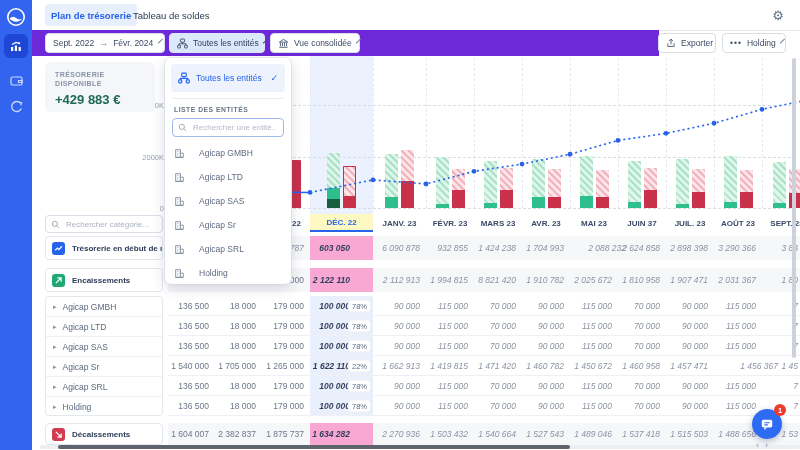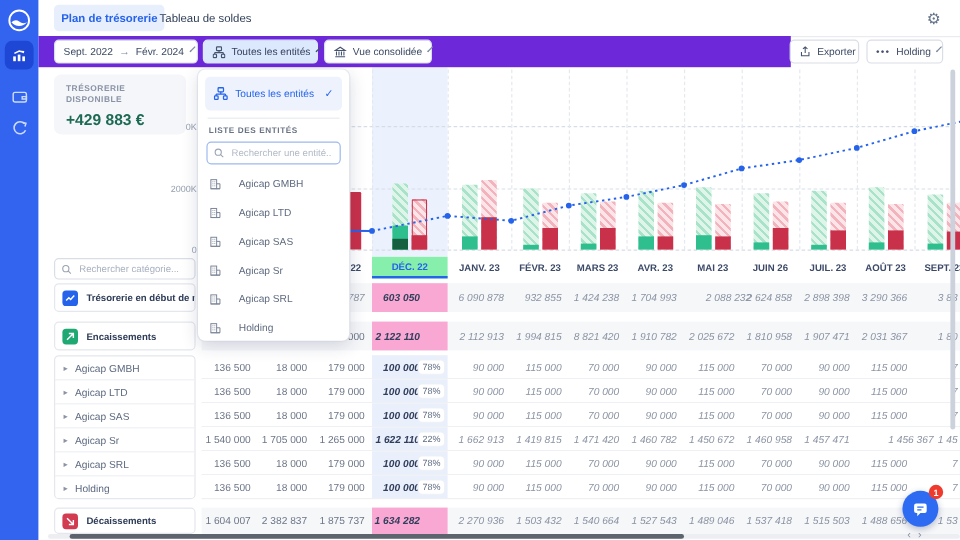--- a/index.html
+++ b/index.html
@@ -39,21 +39,21 @@
   .gridline{border-top:1px dashed #d8dde5;height:0;}
   .vline{border-left:1px dashed #e4e8ef;width:0;}
   .ytick{font-size:7.5px;color:#97a0b1;text-align:right;width:30px;}
   .hl-band{background:rgba(219,231,251,.55);}
   .bar{border-radius:1px 1px 0 0;}
   .enc-hatch{background:repeating-linear-gradient(45deg,#a7e2c9 0 2px,#e0f5ea 2px 5px);}
   .dec-hatch{background:repeating-linear-gradient(45deg,#f2b3bd 0 2px,#fbe5e8 2px 5px);}
   
   .mh-cell{position:absolute;top:0;height:18px;display:flex;align-items:center;justify-content:center;
            font-size:8px;font-weight:bold;color:#3c4a68;white-space:nowrap;}
-  .mh-cell.cur{color:#2563eb;border-bottom:2px solid #2563eb;background:#86efac;box-sizing:border-box;}
+  .mh-cell.cur{color:#2563eb;border-bottom:2px solid #2563eb;background:#fef9c3;box-sizing:border-box;}
   
   .band{left:168px;width:644px;}
   .band.gray{background:#f6f7f9;}
   .band.white{background:#fff;border-bottom:1px solid #eef0f4;box-sizing:border-box;}
   .cell{position:absolute;top:0;height:100%;display:flex;align-items:center;justify-content:flex-end;
         font-size:8.5px;color:#6d7688;box-sizing:border-box;padding-right:6px;white-space:nowrap;}
   .cell.fut{font-style:italic;color:#8b93a3;}
   .cell.cur{font-style:italic;font-weight:bold;color:#323f5c;}
   .cell.curbg-sum{background:#f9a8d4;}
   .cell.curbg-ent{background:#e9effb;}
@@ -304,21 +304,21 @@
       <div class="abs" style="left: 0px; top: 214px; width: 812px; height: 18px; background: rgb(255, 255, 255);">
         <div class="mh-cell" style="left: 168px; width: 47px;">SEPT. 22</div>
         <div class="mh-cell" style="left: 215px; width: 47px;">OCT. 22</div>
         <div class="mh-cell" style="left: 262px; width: 48px;">NOV. 22</div>
         <div class="mh-cell cur" style="left: 310px; width: 63px;">DÉC. 22</div>
         <div class="mh-cell" style="left: 373px; width: 53px;">JANV. 23</div>
         <div class="mh-cell" style="left: 426px; width: 48px;">FÉVR. 23</div>
         <div class="mh-cell" style="left: 474px; width: 48px;">MARS 23</div>
         <div class="mh-cell" style="left: 522px; width: 48px;">AVR. 23</div>
         <div class="mh-cell" style="left: 570px; width: 48px;">MAI 23</div>
-        <div class="mh-cell" style="left: 618px; width: 48px;">JUIN 26</div>
+        <div class="mh-cell" style="left: 618px; width: 48px;">JUIN 37</div>
         <div class="mh-cell" style="left: 666px; width: 48px;">JUIL. 23</div>
         <div class="mh-cell" style="left: 714px; width: 48px;">AOÛT 23</div>
         <div class="mh-cell" style="left: 762px; width: 50px;">SEPT. 23</div>
       </div>
       <div class="abs band gray" style="top: 236px; height: 24px;">
         <div class="cell fut" style="left: 0px; width: 47px; padding-right: 6px;"></div>
         <div class="cell fut" style="left: 47px; width: 47px; padding-right: 6px;"></div>
         <div class="cell fut" style="left: 94px; width: 48px; padding-right: 6px;">18 787</div>
         <div class="cell cur curbg-sum" style="left: 142px; width: 63px; padding-right: 23px;">603 050</div>
         <div class="cell fut" style="left: 205px; width: 53px; padding-right: 6px;">6 090 878</div>

